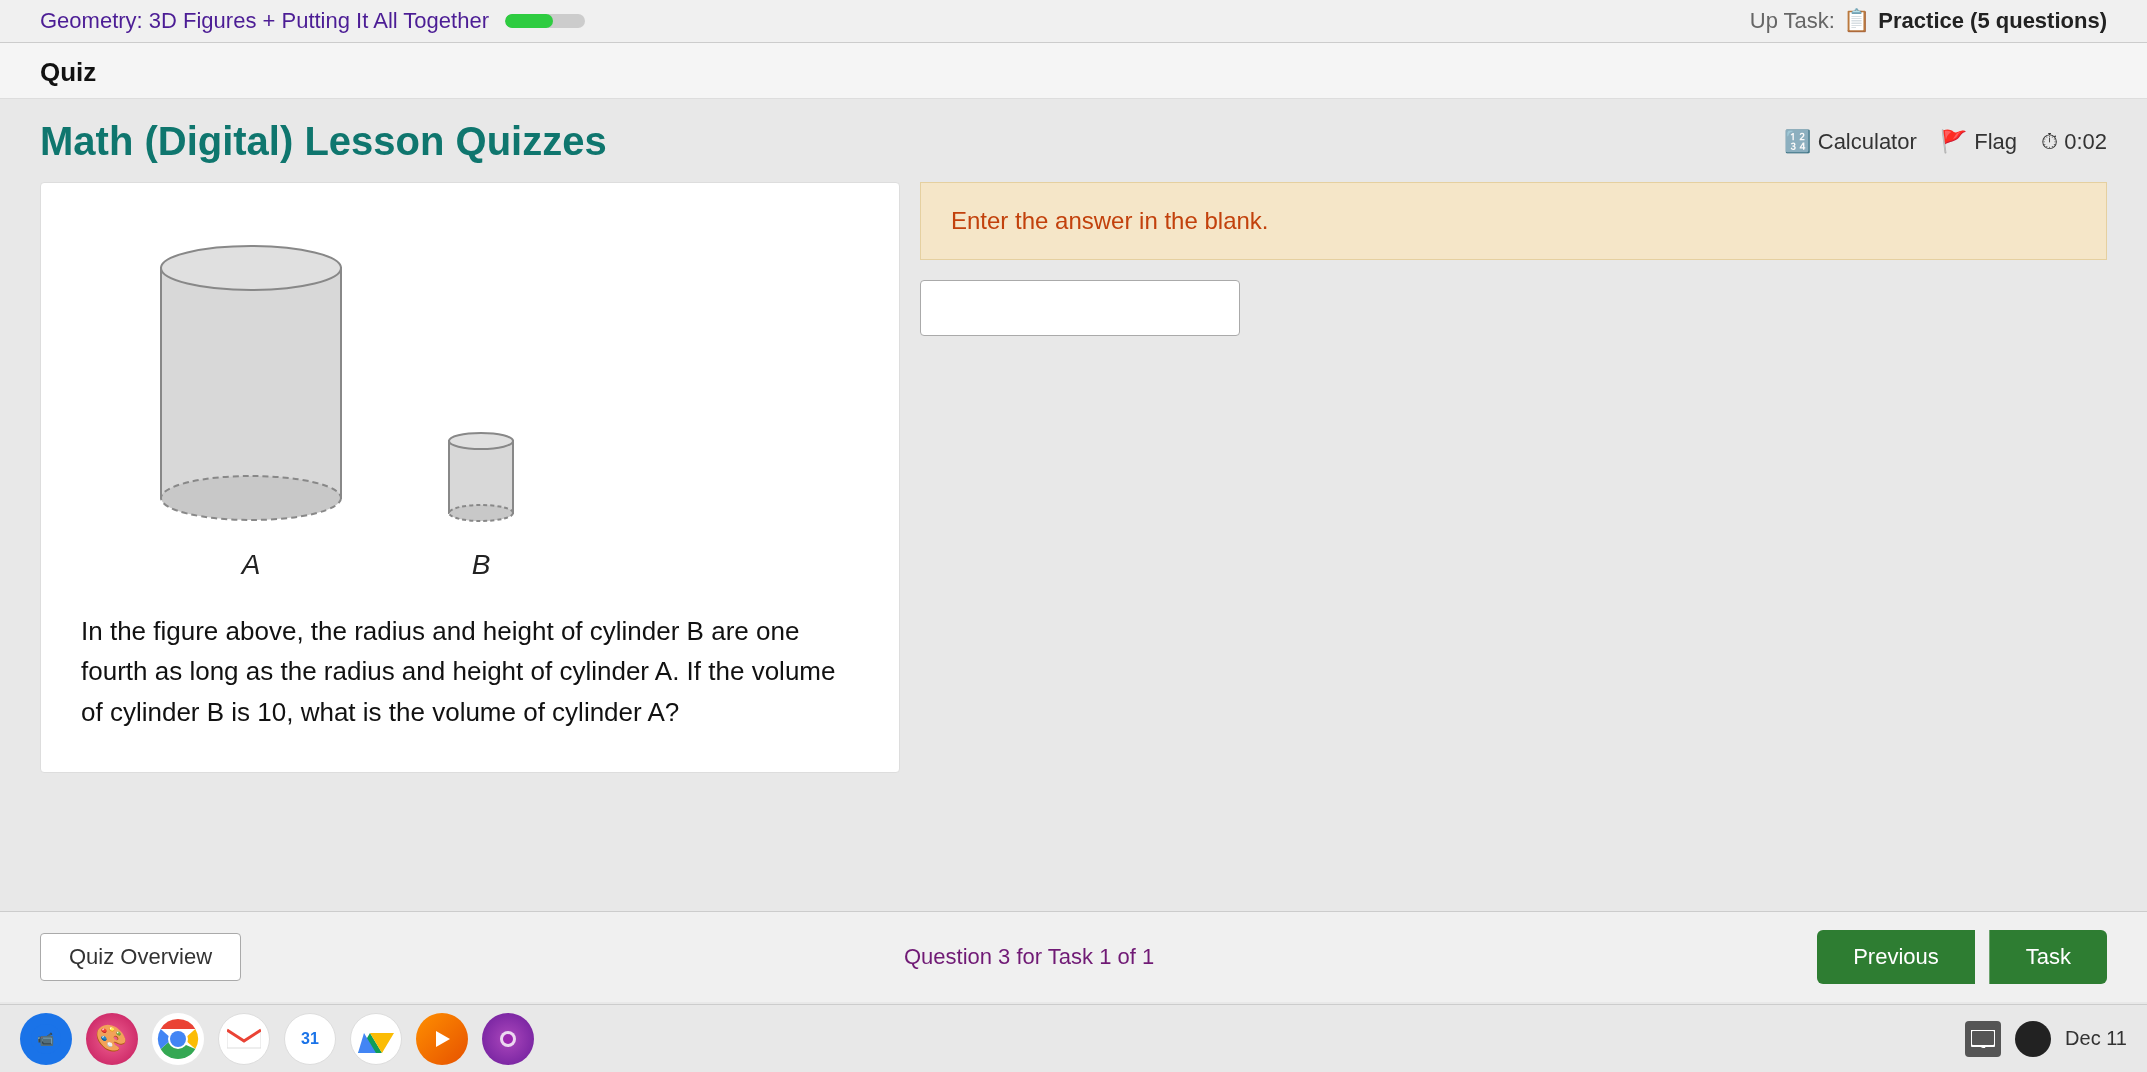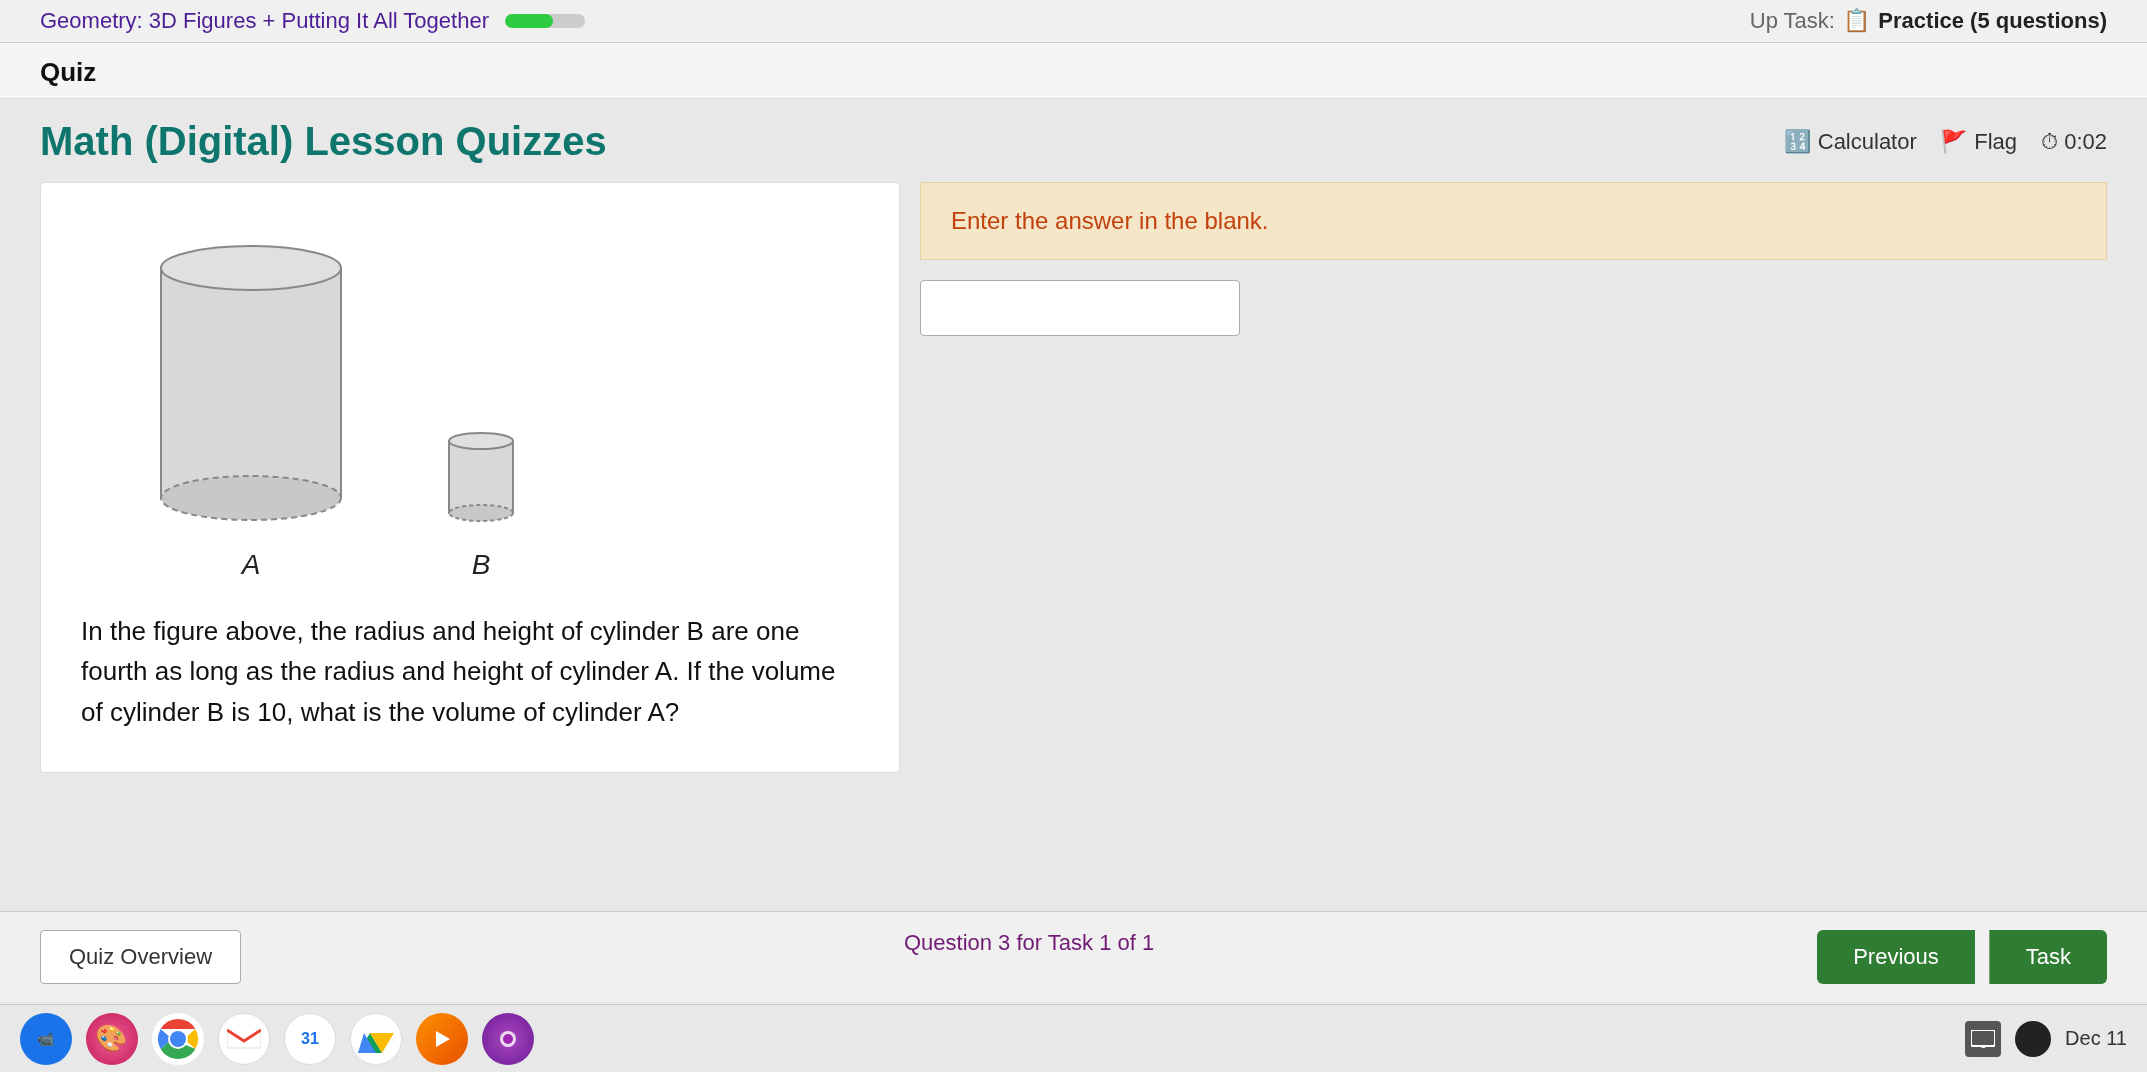--- a/index.html
+++ b/index.html
@@ -195,20 +195,21 @@
     
     .bottom-bar {
       position: absolute;
       bottom: 70px;
       left: 0;
       right: 0;
       background: #f0f0f0;
       border-top: 1px solid #ccc;
       padding: 18px 40px;
       display: flex;
+      align-items: center;
       justify-content: space-between;
     }
 
     .quiz-overview-btn {
       background: #fff;
       border: 1.5px solid #aaa;
       border-radius: 4px;
       padding: 10px 28px;
       font-size: 22px;
       color: #333;

